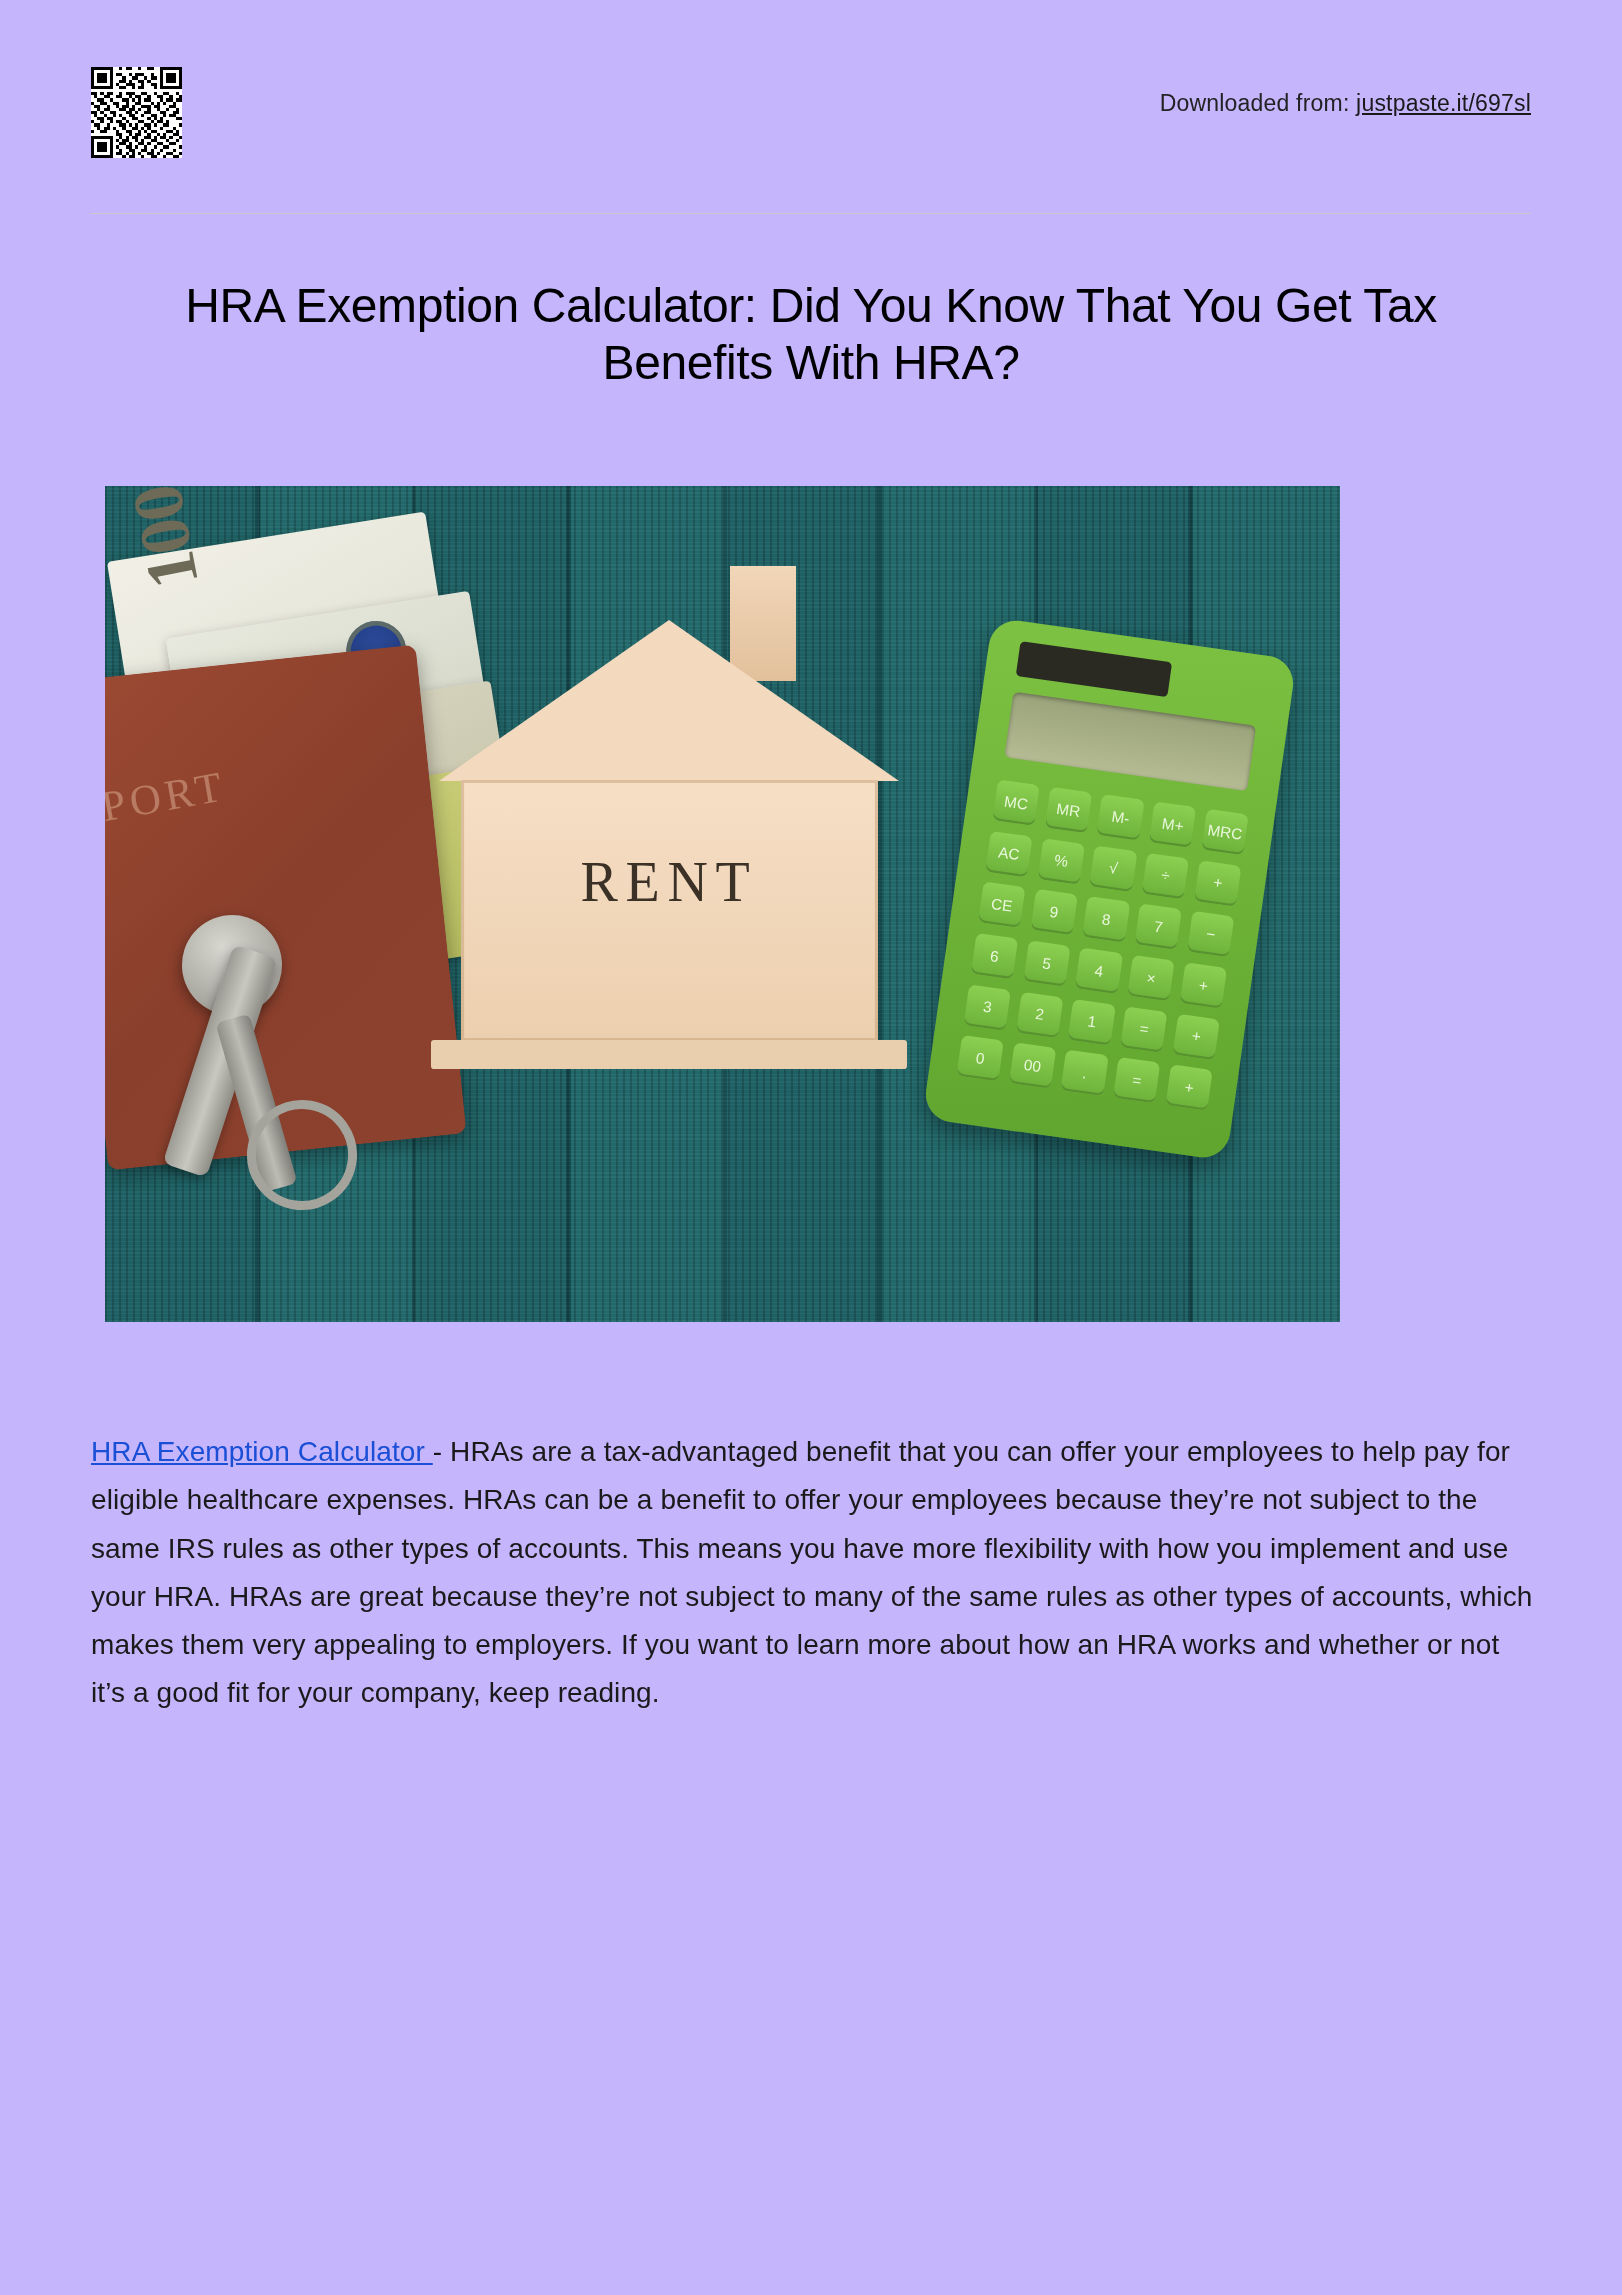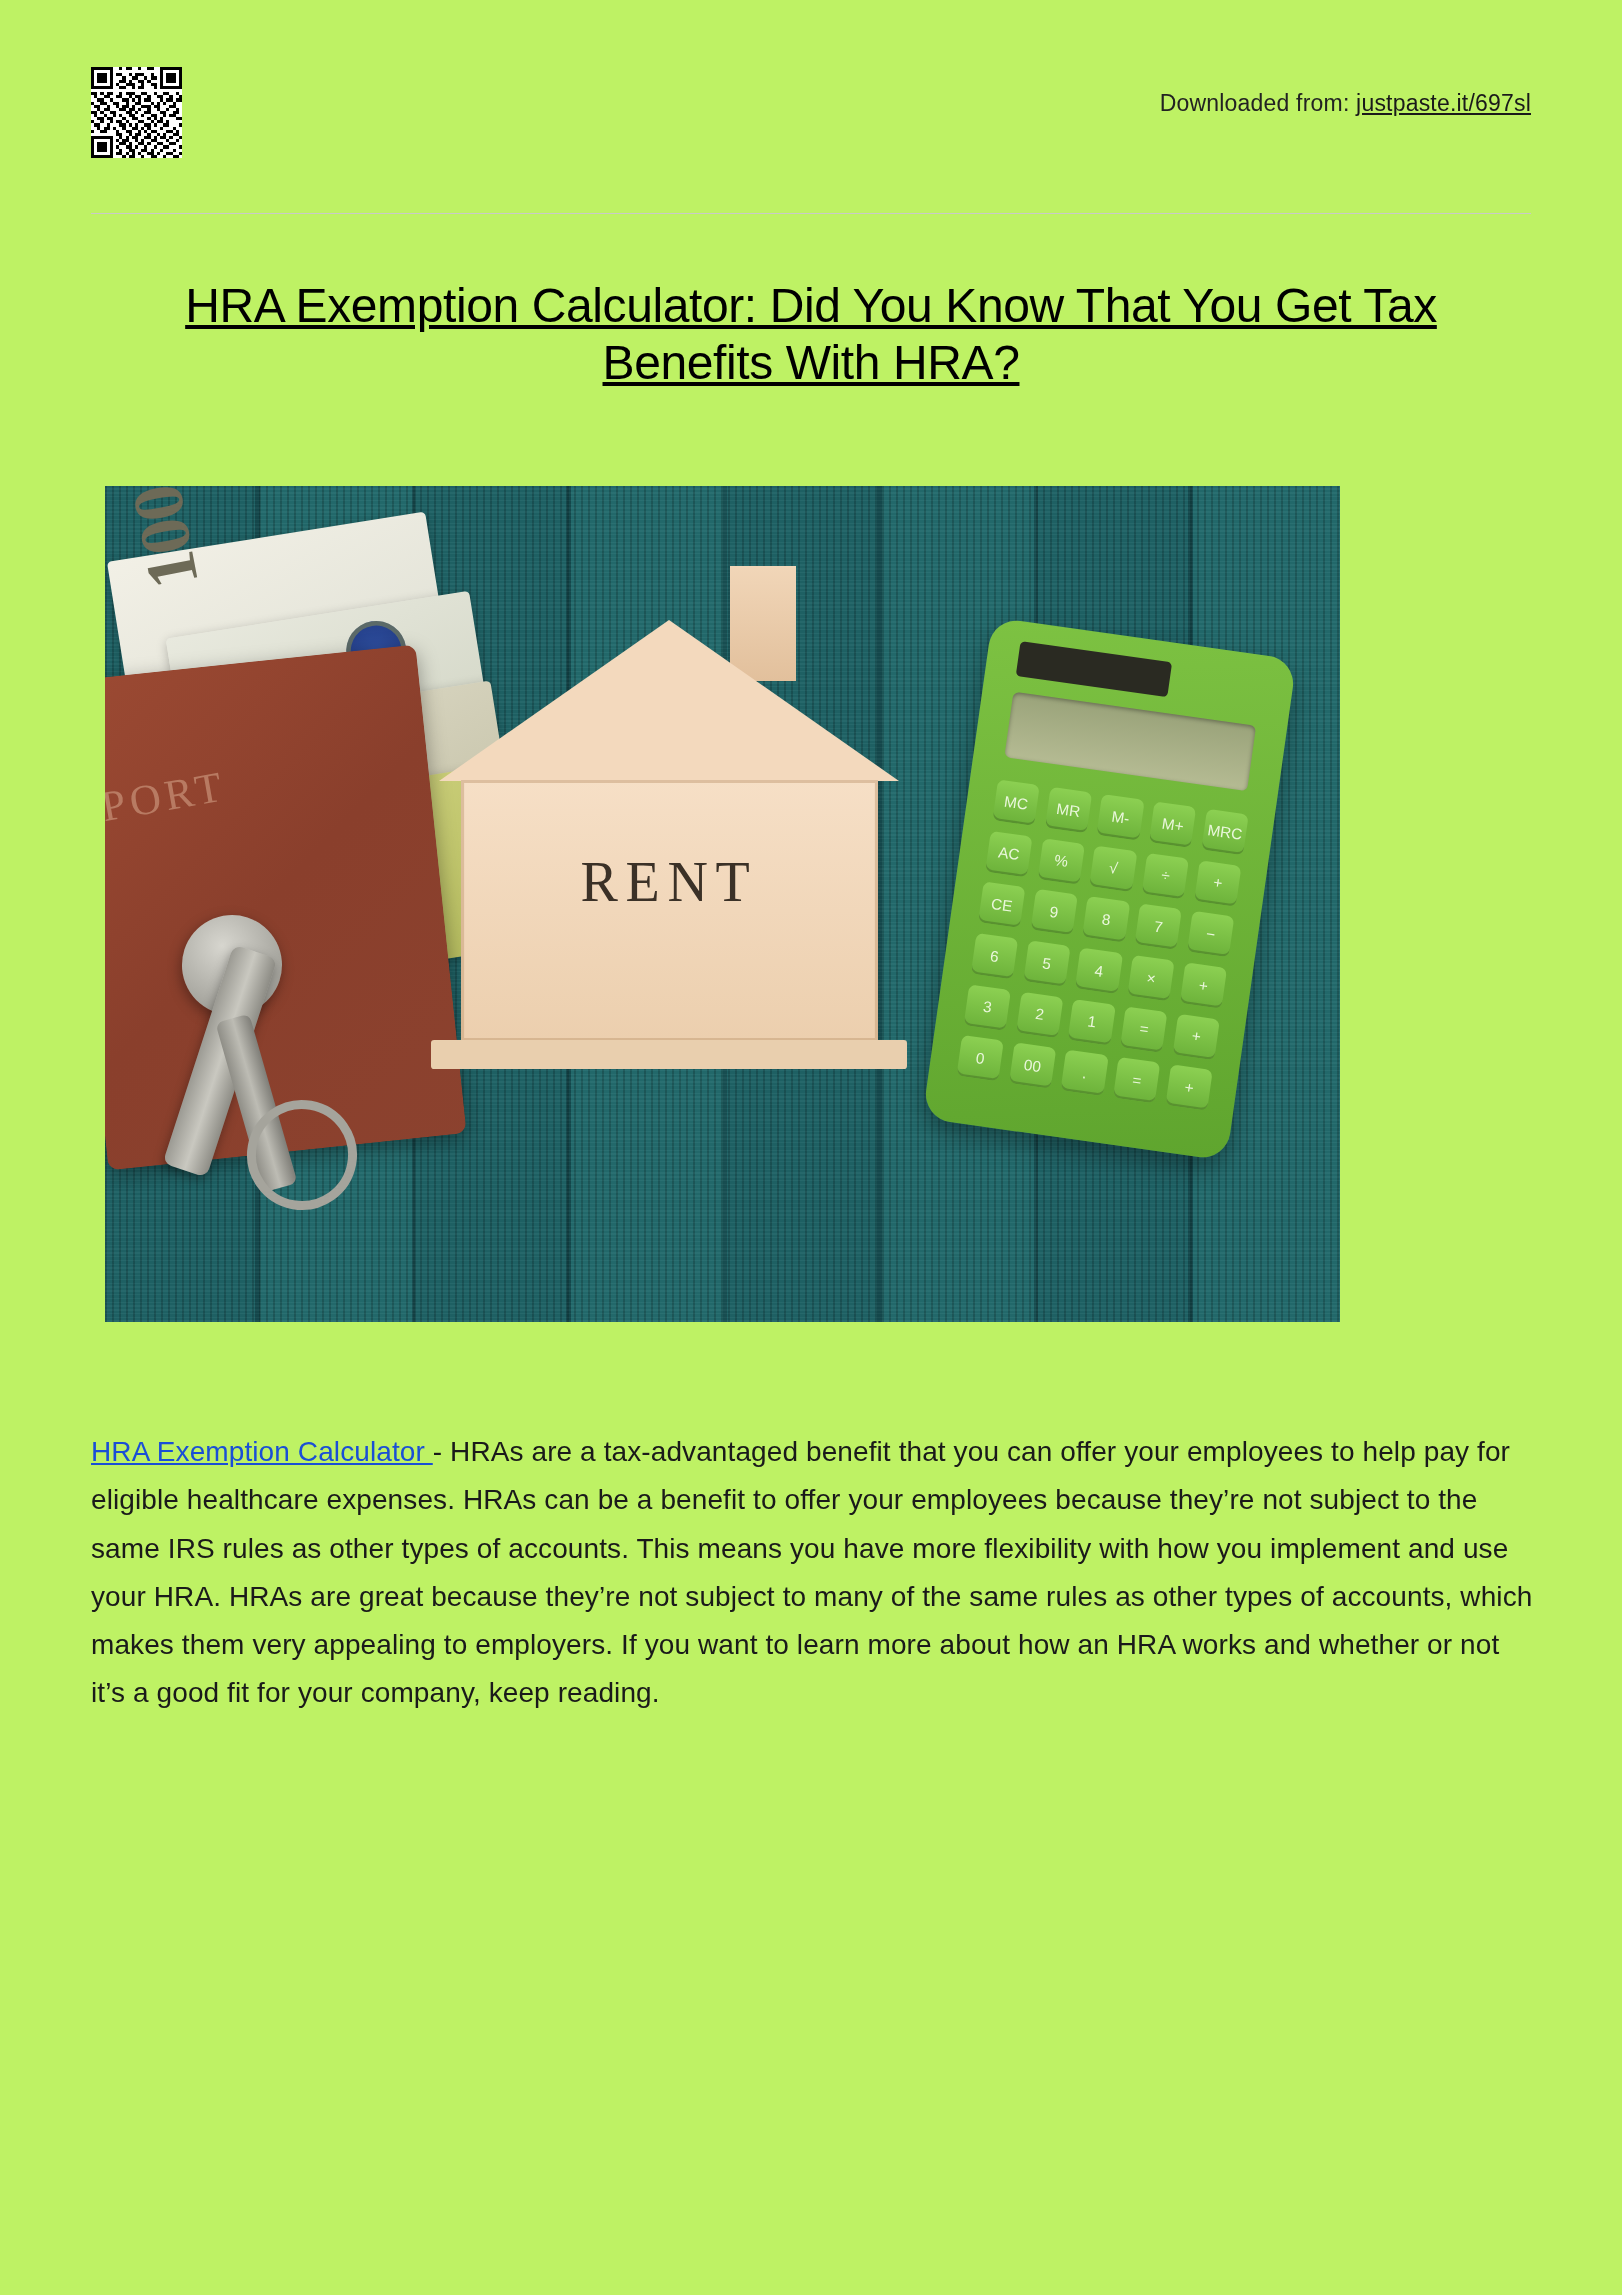--- a/index.html
+++ b/index.html
@@ -11,21 +11,21 @@
     width: 1622px;
     height: 2295px;
     font-family: "Liberation Sans", sans-serif;
     color: #000000;
     -webkit-font-smoothing: antialiased;
   }
   .page {
     position: relative;
     width: 1622px;
     height: 2295px;
-    background: #bef264;
+    background: #c4b5fd;
     box-sizing: border-box;
     padding: 0 91px;
   }
 
   
   .header {
     position: relative;
     height: 146px;
     display: flex;
     align-items: flex-start;
@@ -54,21 +54,20 @@
   
   .doc-title {
     margin: 64px auto 0 auto;
     width: 1388px;
     text-align: center;
     font-size: 48px;
     line-height: 1.18;
     font-weight: 400;
     color: #000000;
     letter-spacing: -0.4px;
-    text-decoration: underline;
   }
 
   
   .hero-wrap {
     margin-top: 95px;
     width: 1235px;
     height: 836px;
     margin-left: 14px;
     overflow: hidden;
     position: relative;

